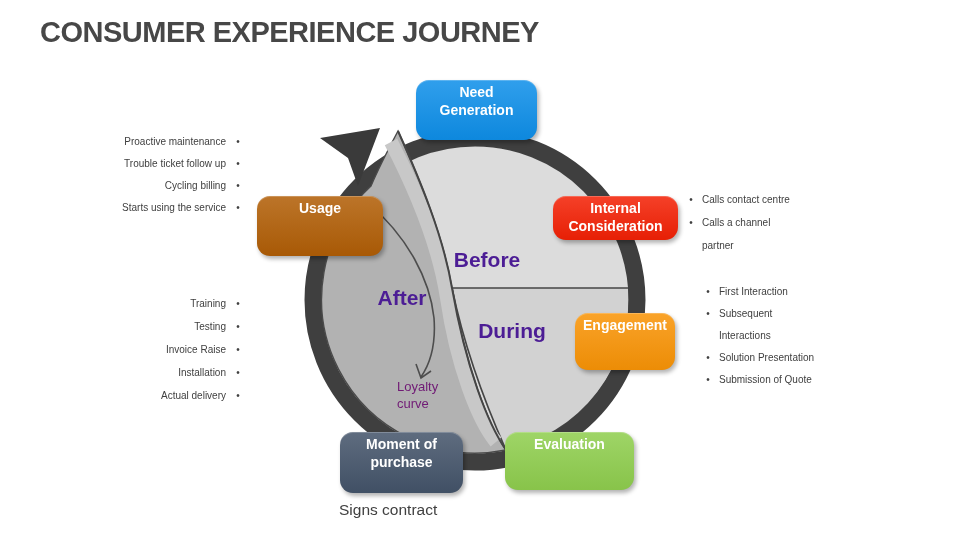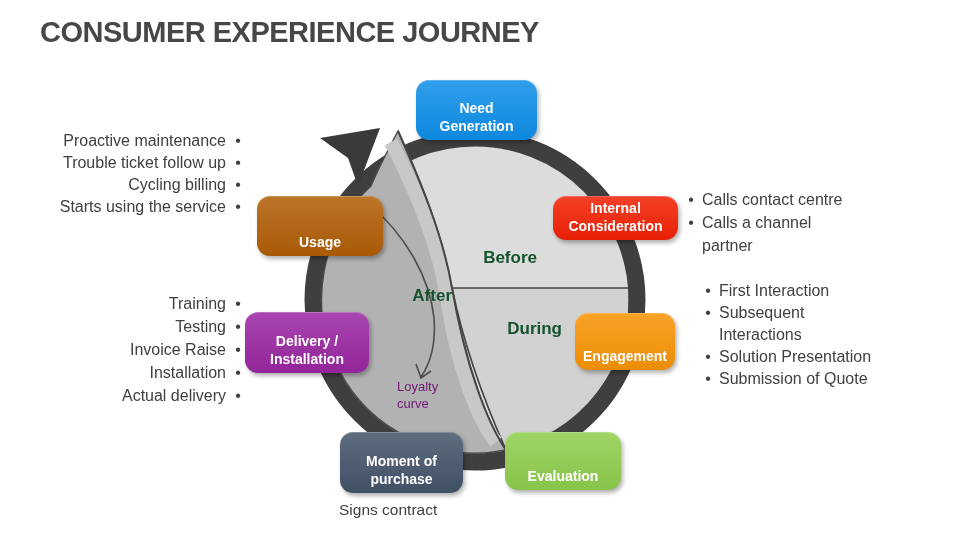--- a/index.html
+++ b/index.html
@@ -1,31 +1,31 @@
 <!DOCTYPE html>
 <html><head>
 <meta charset="utf-8">
 <style>
   html,body{margin:0;padding:0;background:#fff;}
   .slide{position:relative;width:960px;height:540px;background:#ffffff;overflow:hidden;
          font-family:Liberation Sans, sans-serif;color:#404040;}
   .abs{position:absolute;}
   .title{left:40px;top:16px;font-size:29px;font-weight:bold;color:#474747;letter-spacing:-.5px;white-space:nowrap;}
   svg.diagram{position:absolute;left:0;top:0;z-index:1;}
-  .phase{z-index:2;font-weight:bold;font-size:17px;color:#14532d;text-align:right;}
+  .phase{z-index:2;font-weight:bold;font-size:21px;color:#4c1d95;text-align:center;}
   .loyalty{z-index:2;font-size:13px;color:#701a75;text-align:left;line-height:1.3;width:72px;}
-  .stage{z-index:3;display:flex;align-items:flex-end;justify-content:center;text-align:center;
+  .stage{z-index:3;display:flex;align-items:flex-start;justify-content:center;text-align:center;
          border-radius:13px;color:#fff;font-weight:bold;font-size:14px;line-height:1.28;
          padding:4px 8px;box-sizing:border-box;
          box-shadow:2px 3px 4px rgba(0,0,0,.30), inset 0 1px 0 rgba(255,255,255,.22);
          background-image:linear-gradient(180deg, rgba(255,255,255,.14), rgba(0,0,0,.05));}
   .c-blue{background-color:#0e8fe9}.c-red{background-color:#f32105}.c-orange{background-color:#f99406}
   .c-green{background-color:#8fce4e}.c-slate{background-color:#44546a}.c-purple{background-color:#9a27a2}
   .c-brown{background-color:#b15e06}
-  .notes{z-index:2;font-size:16px;color:#404040;}
+  .notes{z-index:2;font-size:10px;color:#404040;}
   .nrow{display:flex;align-items:center;height:22px;white-space:nowrap;}
   .notes.leftside .nrow{justify-content:flex-end;}
   .notes.leftside .nrow .nb{width:24px;text-align:center;}
   .notes.rightside .nrow .nb{width:22px;text-align:center;}
   .rh23 .nrow{height:23px;}
   .caption{z-index:2;font-size:15.5px;color:#404040;white-space:nowrap;}
 </style>
 </head>
 <body>
 
@@ -60,28 +60,25 @@
 
   <div class="abs stage c-blue" style="left:416px;top:80px;width:121px;height:60px;">
     <span>Need Generation</span>
     </div>
   <div class="abs stage c-red" style="left:553px;top:196px;width:125px;height:44px;">
     <span>Internal Consideration</span>
     </div>
   <div class="abs stage c-orange" style="left:575px;top:313px;width:100px;height:57px;">
     <span>Engagement</span>
     </div>
-  <div class="abs stage c-green" style="left:505px;top:432px;width:116px;height:58px;">
+  <div class="abs stage c-green" style="left:505px;top:432px;width:129px;height:58px;">
     <span>Evaluation</span>
     </div>
   <div class="abs stage c-slate" style="left:340px;top:432px;width:123px;height:61px;">
     <span>Moment of purchase</span>
-    </div>
-  <div class="abs stage c-purple" style="left:245px;top:312px;width:124px;height:61px;">
-    <span>Delivery / Installation</span>
     </div>
   <div class="abs stage c-brown" style="left:257px;top:196px;width:126px;height:60px;">
     <span>Usage</span>
     </div>
 
   <div class="abs notes leftside" style="left:20px;top:130px;width:230px;">
     <div class="nrow">
         <span class="ntext">Proactive maintenance</span>
         <span class="nb">•</span>
       </div>

